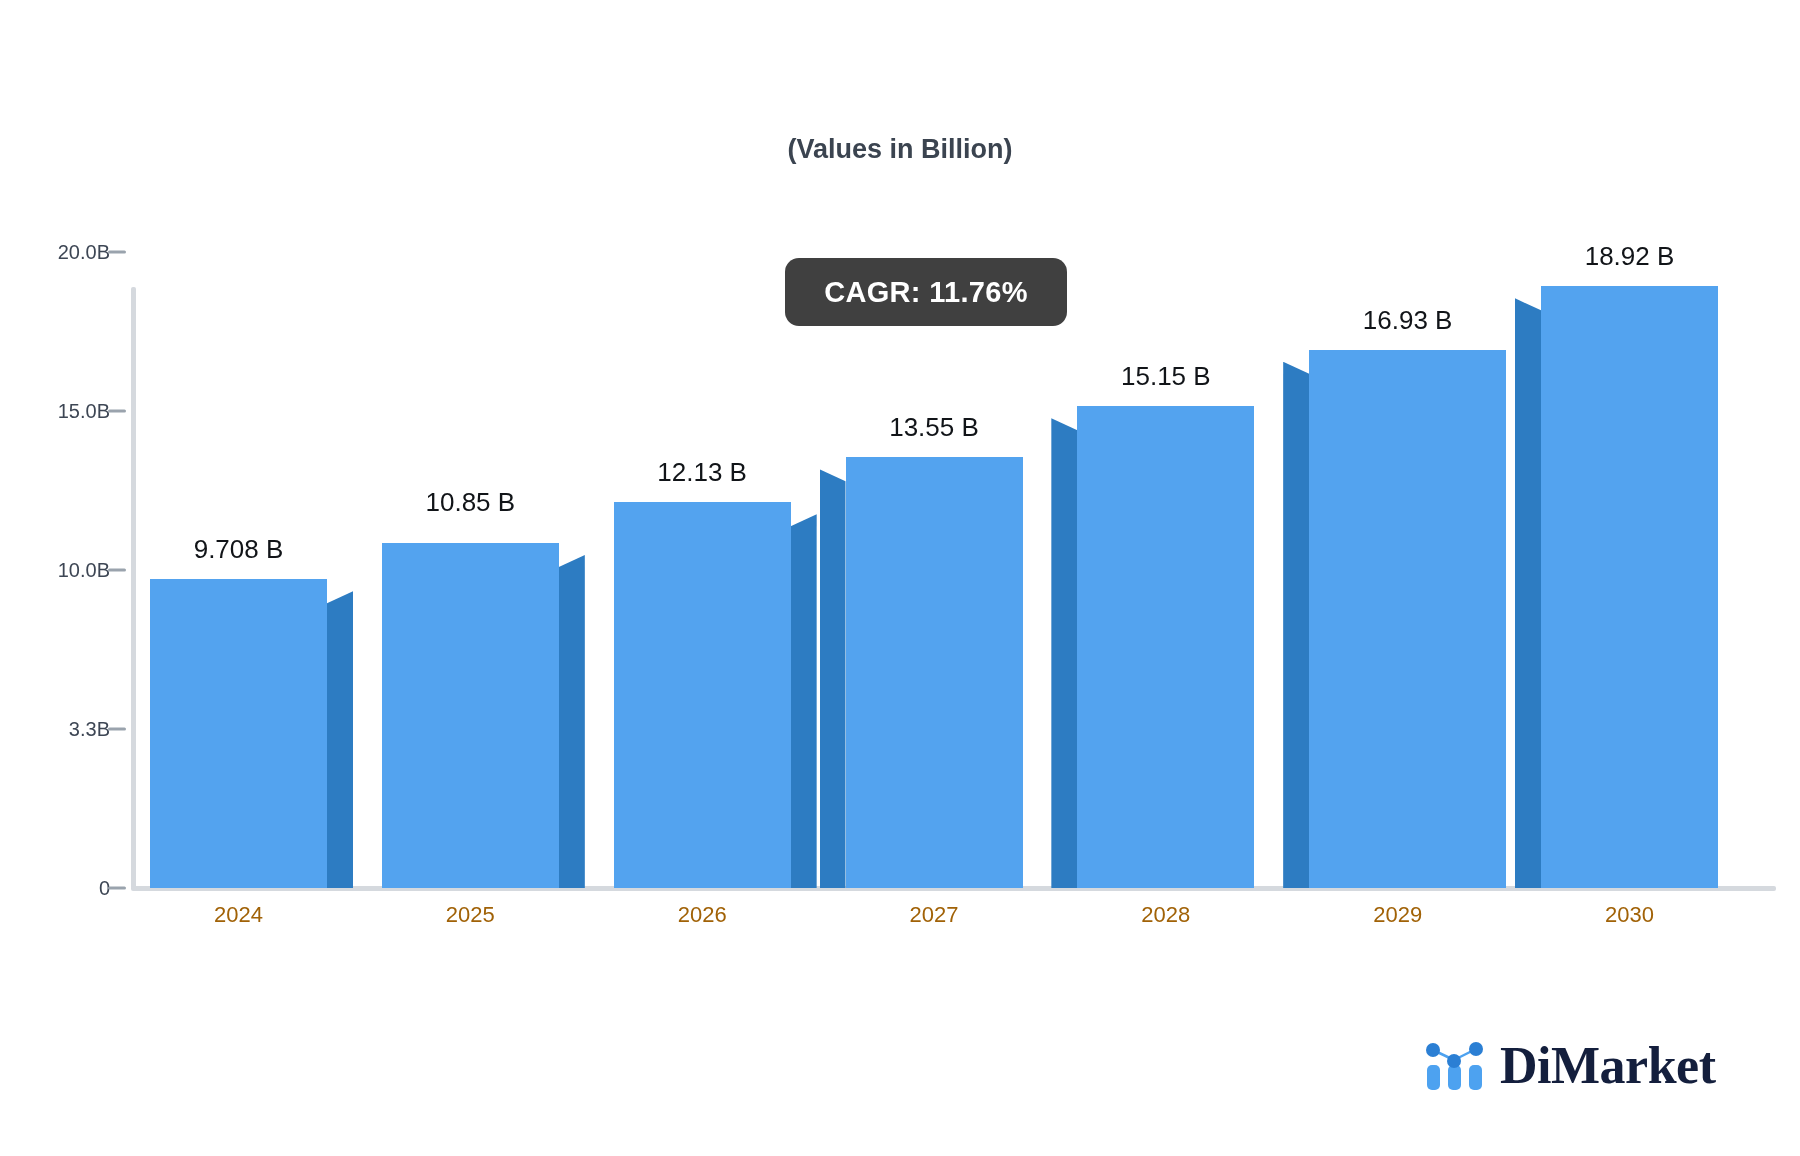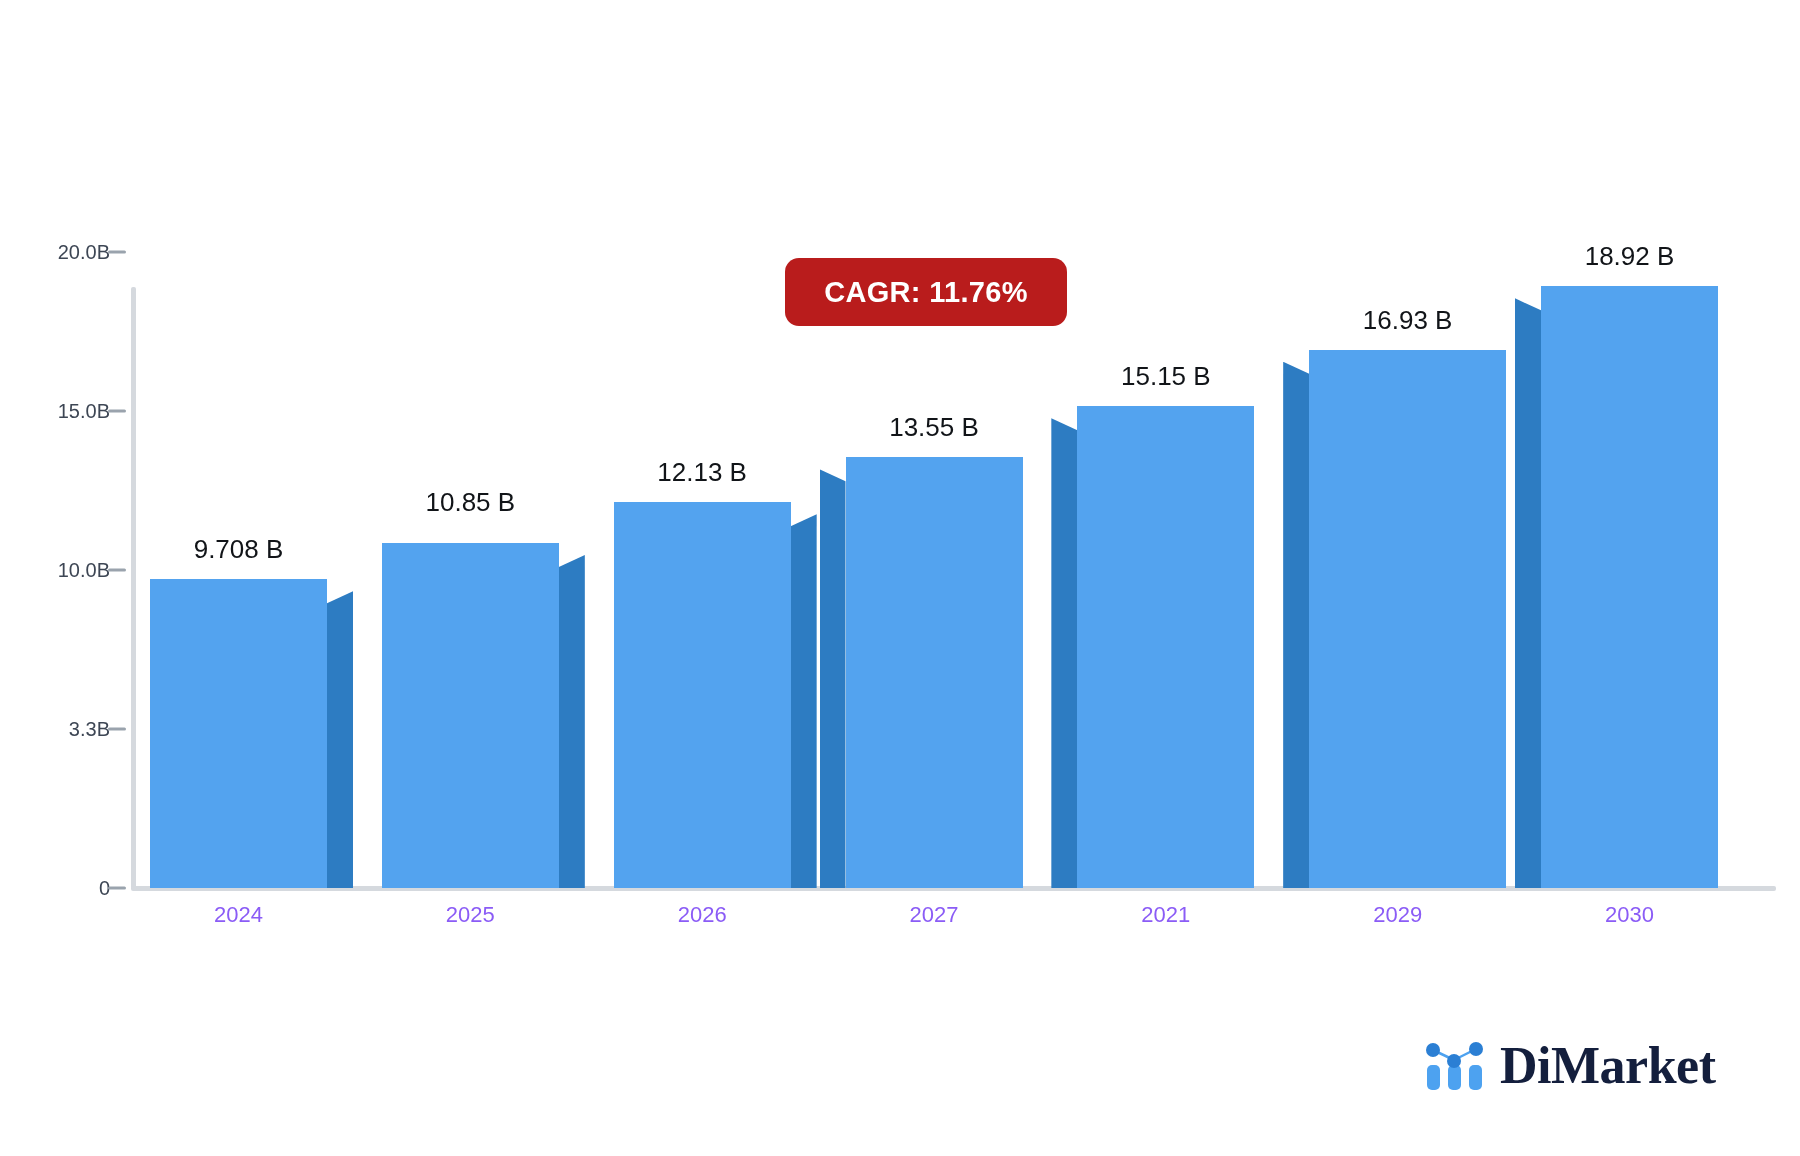--- a/index.html
+++ b/index.html
@@ -38,21 +38,21 @@
     margin-top: 22px;
   }
 
   
   #cagr-badge {
     position: absolute;
     left: 785px;
     top: 258px;
     width: 282px;
     height: 68px;
-    background: #b91c1c;
+    background: #404040;
     border-radius: 14px;
     display: flex;
     align-items: center;
     justify-content: center;
     color: #ffffff;
     font-size: 29px;
     font-weight: bold;
     letter-spacing: 0.3px;
     box-sizing: border-box;
   }
@@ -131,21 +131,21 @@
     transform: translateX(-50%);
     font-size: 26px;
     color: #111418;
     white-space: nowrap;
   }
 
   .x-tick-label {
     position: absolute;
     top: 902px;
     font-size: 22px;
-    color: #8b5cf6;
+    color: #a16207;
     text-align: center;
     transform: translateX(-50%);
     white-space: nowrap;
   }
 
   
   #brand-logo {
     position: absolute;
     left: 1424px;
     top: 1038px;
@@ -160,20 +160,21 @@
     font-weight: bold;
     color: #141f3d;
     letter-spacing: -0.5px;
     line-height: 1;
   }
 </style>
 </head>
 <body>
 
 <div id="chart-header">
+  <div id="chart-subtitle">(Values in Billion)</div>
 </div>
 
 <div id="cagr-badge">
   <span>CAGR: 11.76%</span>
 </div>
 
 <div id="plot-area">
   <div id="y-axis-line"></div>
   <div id="x-axis-line"></div>
   <div id="y-ticks">
@@ -223,21 +224,21 @@
         <div class="bar-side left" style="height: 589.656px; clip-path: polygon(0px 0px, 100% 12px, 100% 100%, 0px 100%); width: 26px;"></div>
         <div class="bar-front" style="height: 601.656px;"></div>
         <div class="bar-value-label" style="bottom: 615.656px;">18.92 B</div>
       </div>
     </div>
   <div id="x-ticks">
       <div class="x-tick-label" style="left: 238.5px;">2024</div>
       <div class="x-tick-label" style="left: 470.333px;">2025</div>
       <div class="x-tick-label" style="left: 702.167px;">2026</div>
       <div class="x-tick-label" style="left: 934px;">2027</div>
-      <div class="x-tick-label" style="left: 1165.83px;">2021</div>
+      <div class="x-tick-label" style="left: 1165.83px;">2028</div>
       <div class="x-tick-label" style="left: 1397.67px;">2029</div>
       <div class="x-tick-label" style="left: 1629.5px;">2030</div>
     </div>
 </div>
 
 <div id="brand-logo">
   <svg id="brand-logo-mark" width="62" height="54" viewBox="0 0 62 54" xmlns="http://www.w3.org/2000/svg">
     <line x1="9" y1="12" x2="30" y2="22" stroke="#4da2f0" stroke-width="2.5"></line>
     <line x1="30" y1="22" x2="52" y2="11" stroke="#4da2f0" stroke-width="2.5"></line>
     <rect x="3" y="27" width="13" height="25" rx="5" fill="#4da2f0"></rect>

